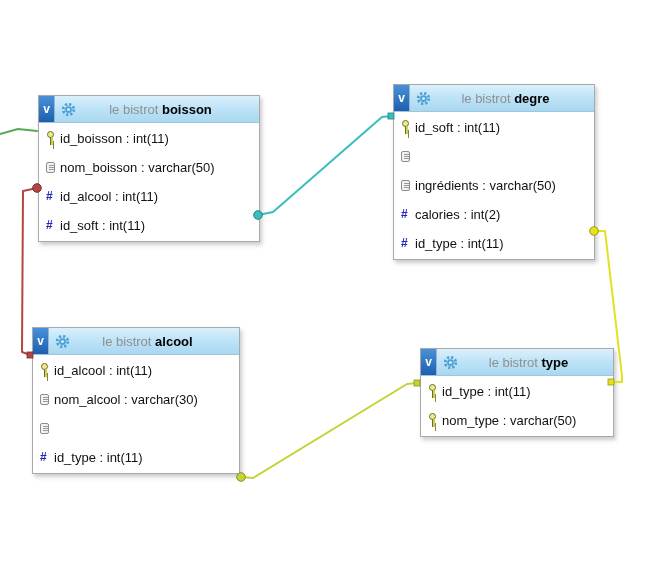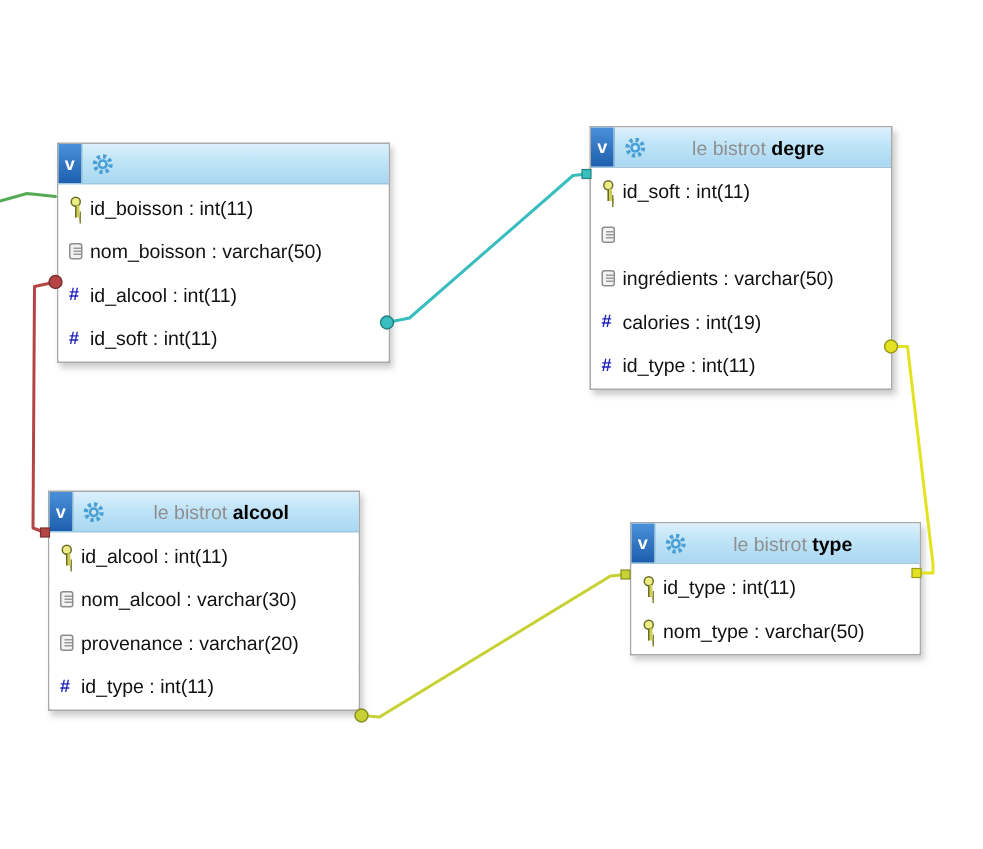--- a/index.html
+++ b/index.html
@@ -68,20 +68,21 @@
 <div id="canvas">
 
   <div class="table-card" style="left:38px;top:95px;width:220px;">
     <div class="table-header">
       <span class="v-btn">v</span>
       <svg class="gear" width="15" height="15" viewBox="0 0 16 16">
         <circle cx="8" cy="8" r="5.6" fill="none" stroke="#4aa0d4" stroke-width="3" stroke-dasharray="2.3 2.1"></circle>
         <circle cx="8" cy="8" r="3.6" fill="#4aa0d4"></circle>
           <circle cx="8" cy="8" r="1.7" fill="#cfe9fa"></circle>
       </svg>
+      <span class="table-title"><span class="prefix">le bistrot</span> <span class="tname">boisson</span></span>
     </div>
     <div class="rows">
       <div class="row">
           <span class="icon" data-icon="key"></span>
           <span class="txt">id_boisson : int(11)</span>
         </div>
       <div class="row">
           <span class="icon" data-icon="text"></span>
           <span class="txt">nom_boisson : varchar(50)</span>
         </div>
@@ -113,21 +114,21 @@
         </div>
       <div class="row">
           <span class="icon" data-icon="text"></span>
         </div>
       <div class="row">
           <span class="icon" data-icon="text"></span>
           <span class="txt">ingrédients : varchar(50)</span>
         </div>
       <div class="row">
           <span class="icon" data-icon="num"></span>
-          <span class="txt">calories : int(19)</span>
+          <span class="txt">calories : int(2)</span>
         </div>
       <div class="row">
           <span class="icon" data-icon="num"></span>
           <span class="txt">id_type : int(11)</span>
         </div>
     </div>
   </div>
 
   <div class="table-card" style="left:32px;top:327px;width:206px;">
     <div class="table-header">
@@ -143,21 +144,20 @@
       <div class="row">
           <span class="icon" data-icon="key"></span>
           <span class="txt">id_alcool : int(11)</span>
         </div>
       <div class="row">
           <span class="icon" data-icon="text"></span>
           <span class="txt">nom_alcool : varchar(30)</span>
         </div>
       <div class="row">
           <span class="icon" data-icon="text"></span>
-          <span class="txt">provenance : varchar(20)</span>
         </div>
       <div class="row">
           <span class="icon" data-icon="num"></span>
           <span class="txt">id_type : int(11)</span>
         </div>
     </div>
   </div>
 
   <div class="table-card" style="left:420px;top:348px;width:192px;">
     <div class="table-header">

